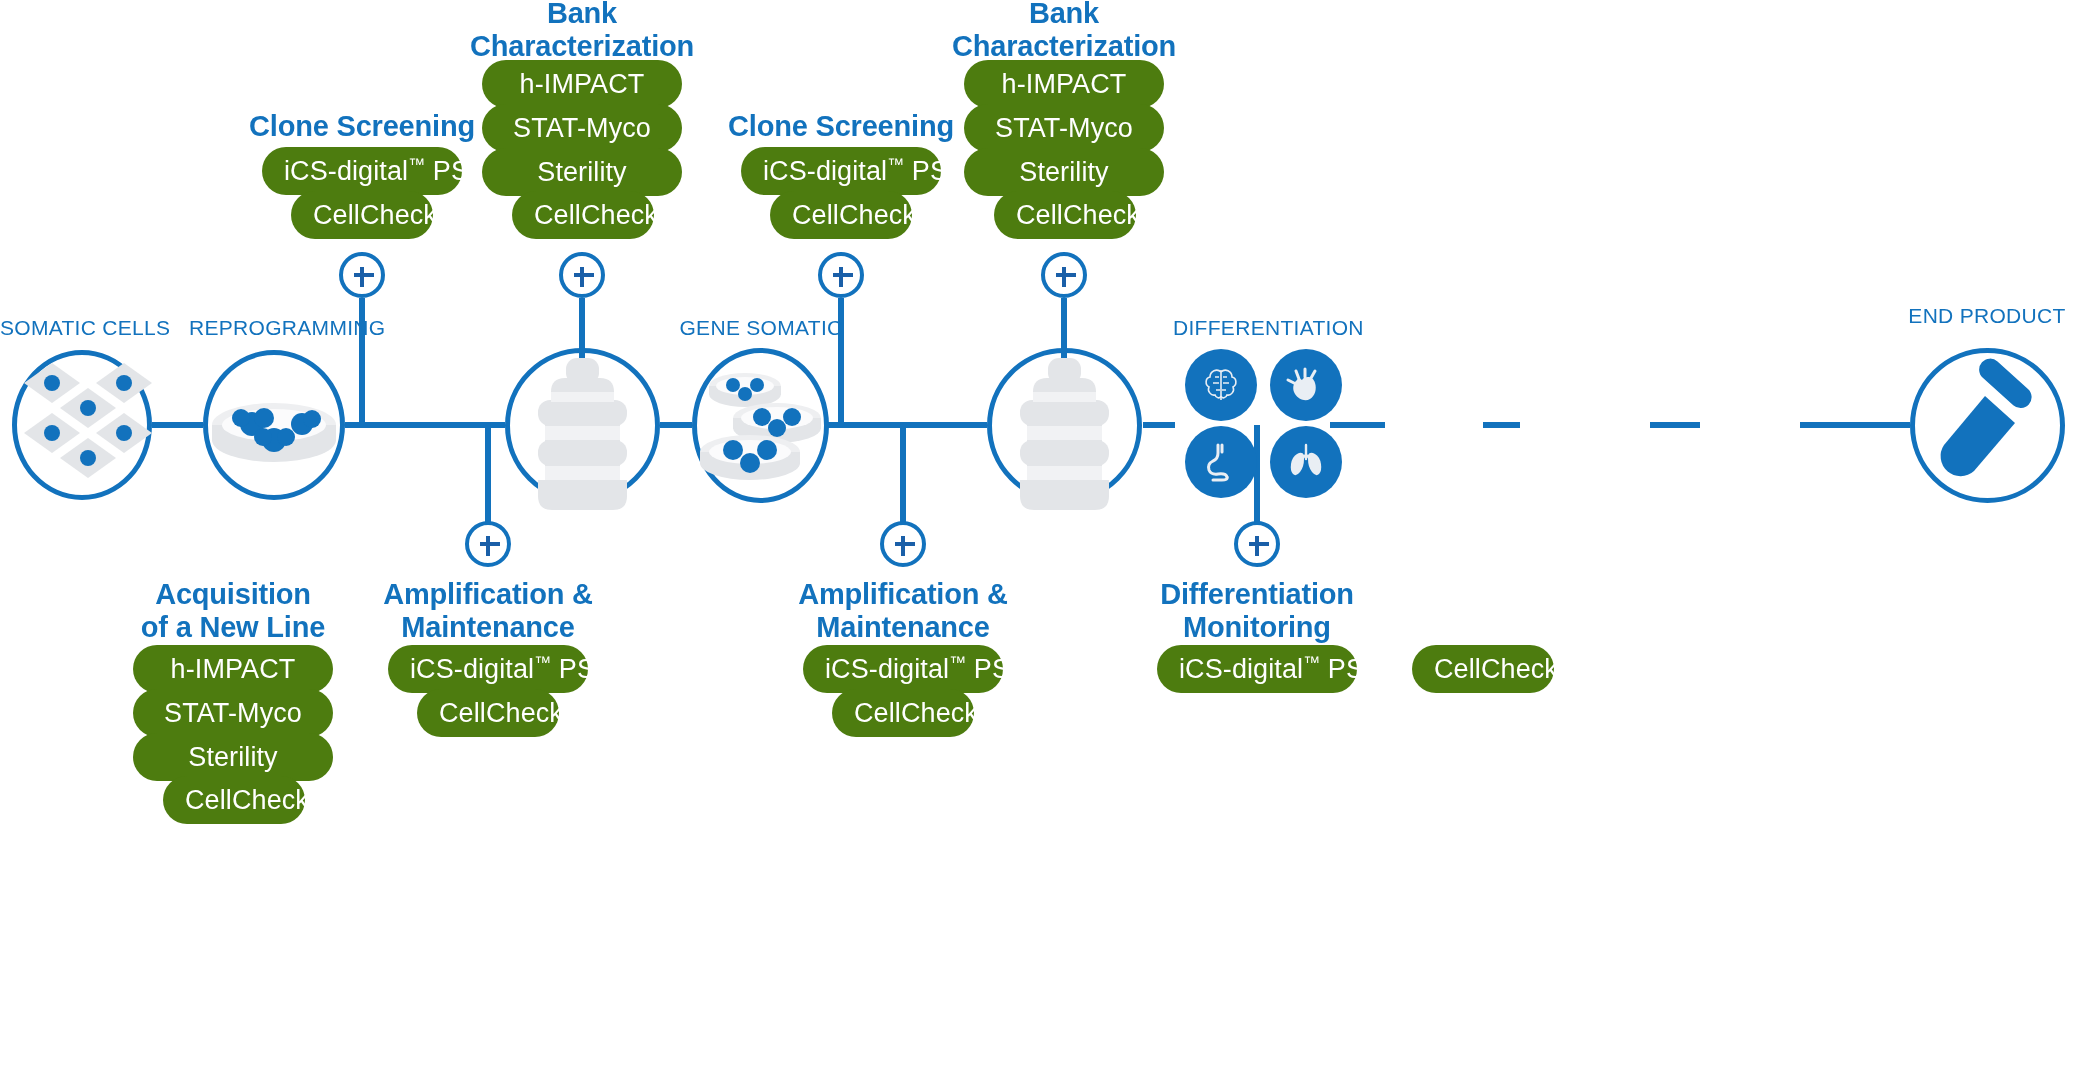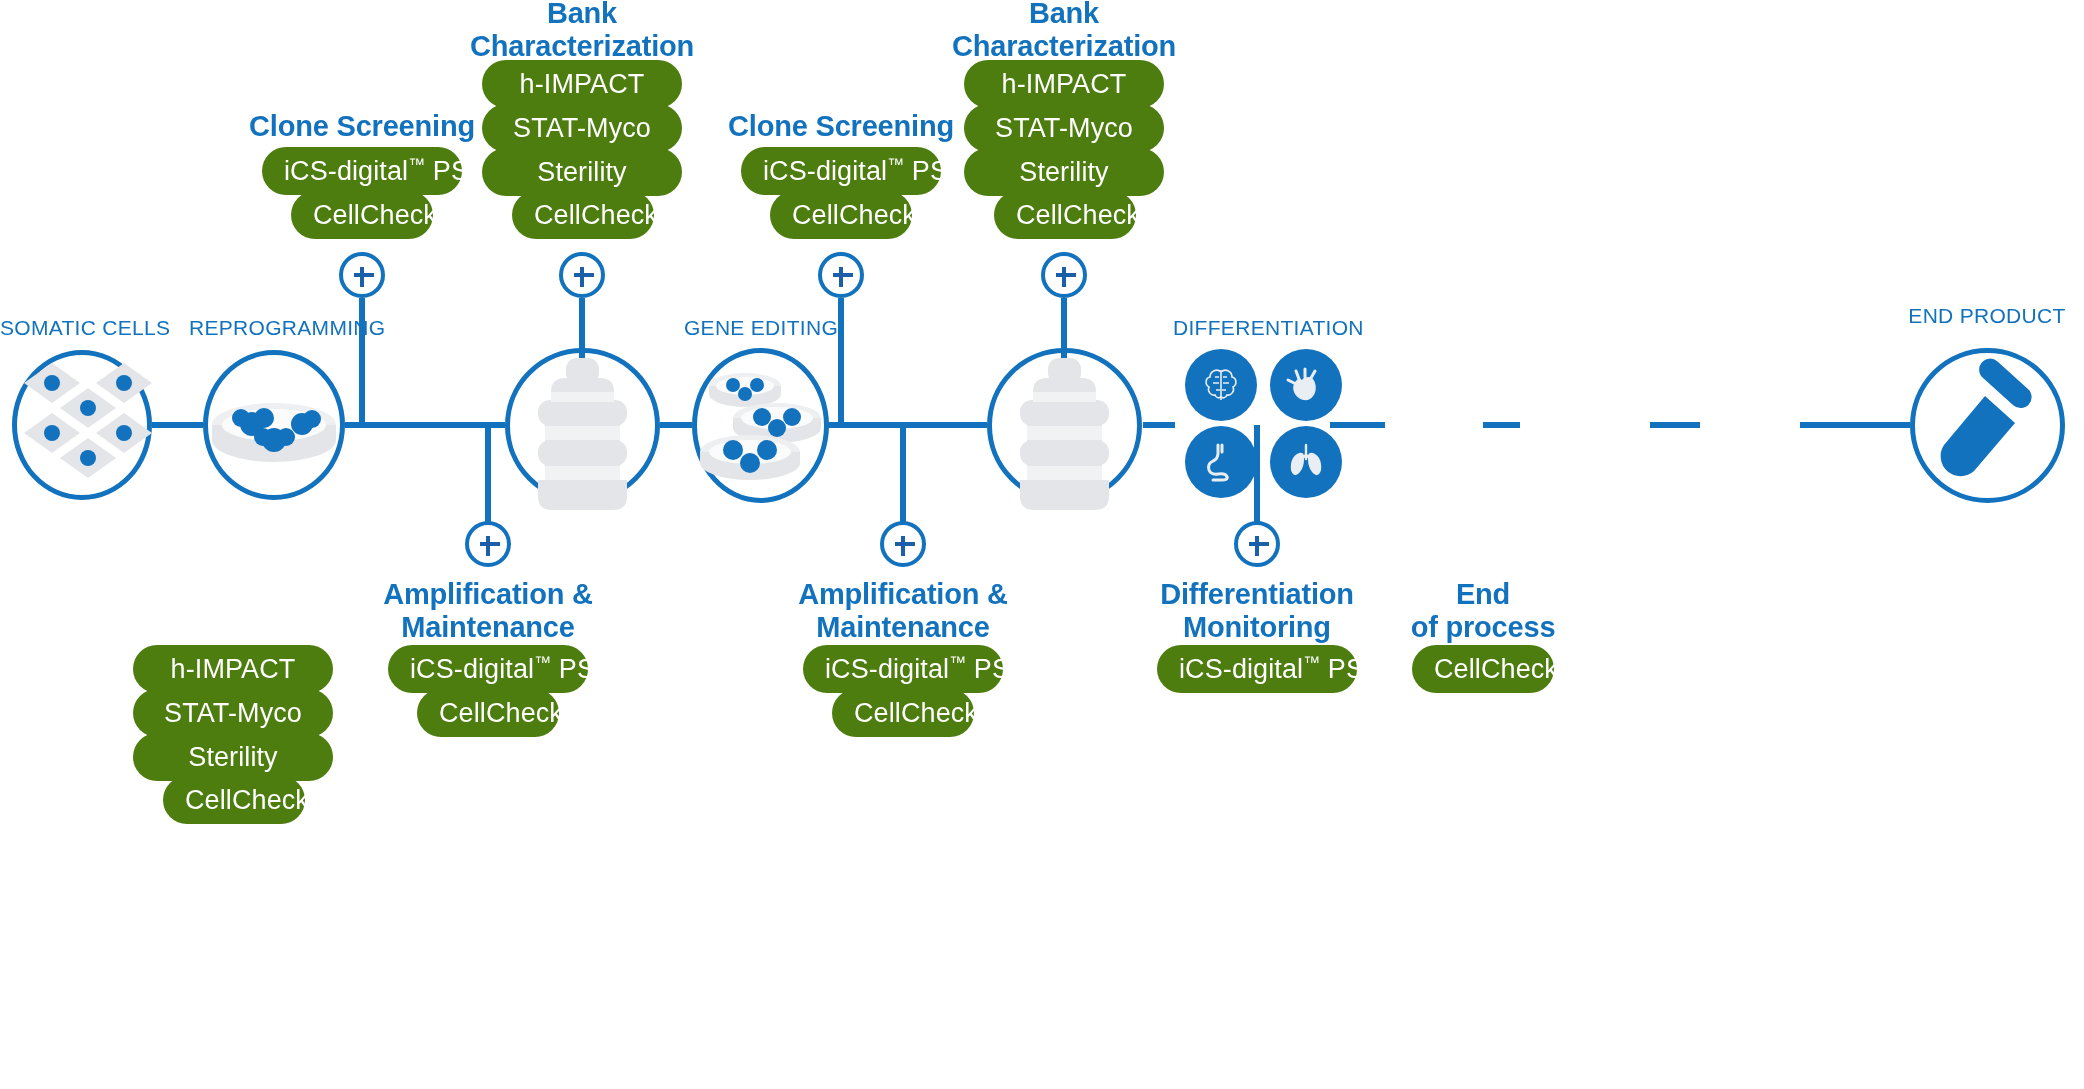--- a/index.html
+++ b/index.html
@@ -192,21 +192,21 @@
       <ellipse cx="750" cy="463" rx="50" ry="17" fill="#e3e5e8"></ellipse>
       <rect x="700" y="452" width="100" height="12" fill="#e3e5e8"></rect>
       <ellipse cx="750" cy="452" rx="41" ry="12" fill="#fbfbfc"></ellipse>
       <g fill="#1272bd">
         <circle cx="733" cy="450" r="10"></circle>
           <circle cx="767" cy="450" r="10"></circle>
         <circle cx="750" cy="463" r="10"></circle>
       </g>
     </g>
   </svg>
-  <div class="slab" style="left:676px;top:316px;width:170px;">GENE EDITING</div>
+  <div class="slab" style="left:676px;top:316px;width:170px;">GENE SOMATIC</div>
 
   <div class="node" style="left:987px;top:348px;width:155px;height:155px;"></div>
   <svg class="lyr" viewBox="0 0 2084 1089" width="2084" height="1089">
     <g fill="#e3e5e8">
       <rect x="1048" y="358" width="33" height="26" rx="11"></rect>
       <path d="M1033 392 q0-14 14-14 h35 q14 0 14 14 v10 h-63 z"></path>
       <rect x="1020" y="400" width="89" height="26" rx="12"></rect>
       <rect x="1027" y="424" width="75" height="22"></rect>
       <rect x="1020" y="440" width="89" height="26" rx="12"></rect>
       <rect x="1027" y="464" width="75" height="18"></rect>
@@ -309,20 +309,22 @@
 
   <div class="ghead" style="left:944px;top:-3px;width:240px;">Bank
 Characterization</div>
   <div class="pill" style="left:964px;top:60px;width:200px;">h-IMPACT</div>
   <div class="pill" style="left:964px;top:104px;width:200px;">STAT-Myco</div>
   <div class="pill" style="left:964px;top:148px;width:200px;">Sterility</div>
   <div class="pill" style="left:994px;top:191px;width:142px;">
     <span>CellCheck<sup>™</sup></span>
   </div>
 
+  <div class="ghead" style="left:113px;top:578px;width:240px;">Acquisition
+of a New Line</div>
   <div class="pill" style="left:133px;top:645px;width:200px;">h-IMPACT</div>
   <div class="pill" style="left:133px;top:689px;width:200px;">STAT-Myco</div>
   <div class="pill" style="left:133px;top:733px;width:200px;">Sterility</div>
   <div class="pill" style="left:163px;top:776px;width:142px;">
     <span>CellCheck<sup>™</sup></span>
   </div>
 
   <div class="ghead" style="left:368px;top:578px;width:240px;">Amplification &amp;
 Maintenance</div>
   <div class="pill" style="left:388px;top:645px;width:200px;">
@@ -340,19 +342,17 @@
   <div class="pill" style="left:832px;top:689px;width:142px;">
     <span>CellCheck<sup>™</sup></span>
   </div>
 
   <div class="ghead" style="left:1137px;top:578px;width:240px;">Differentiation
 Monitoring</div>
   <div class="pill" style="left:1157px;top:645px;width:200px;">
     <span>iCS-digital<sup>™</sup> PSC</span>
   </div>
 
-  <div class="ghead" style="left:1363px;top:578px;width:240px;">End
-of process</div>
   <div class="pill" style="left:1412px;top:645px;width:142px;">
     <span>CellCheck<sup>™</sup></span>
   </div>
 
 </div>
 
 </body></html>

